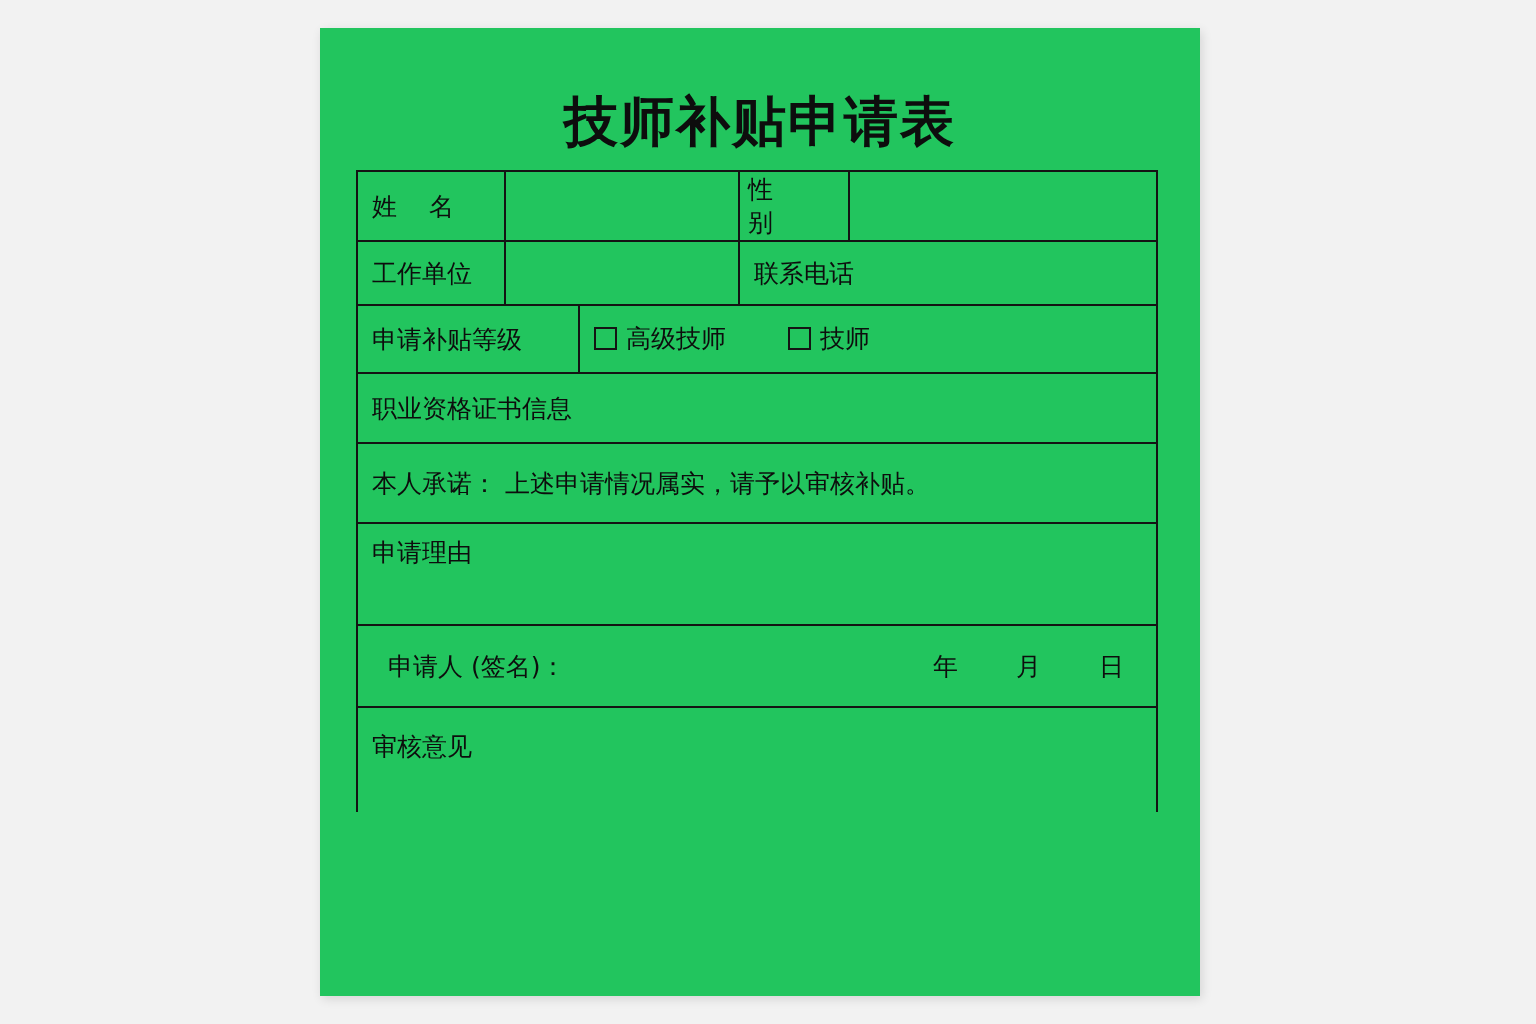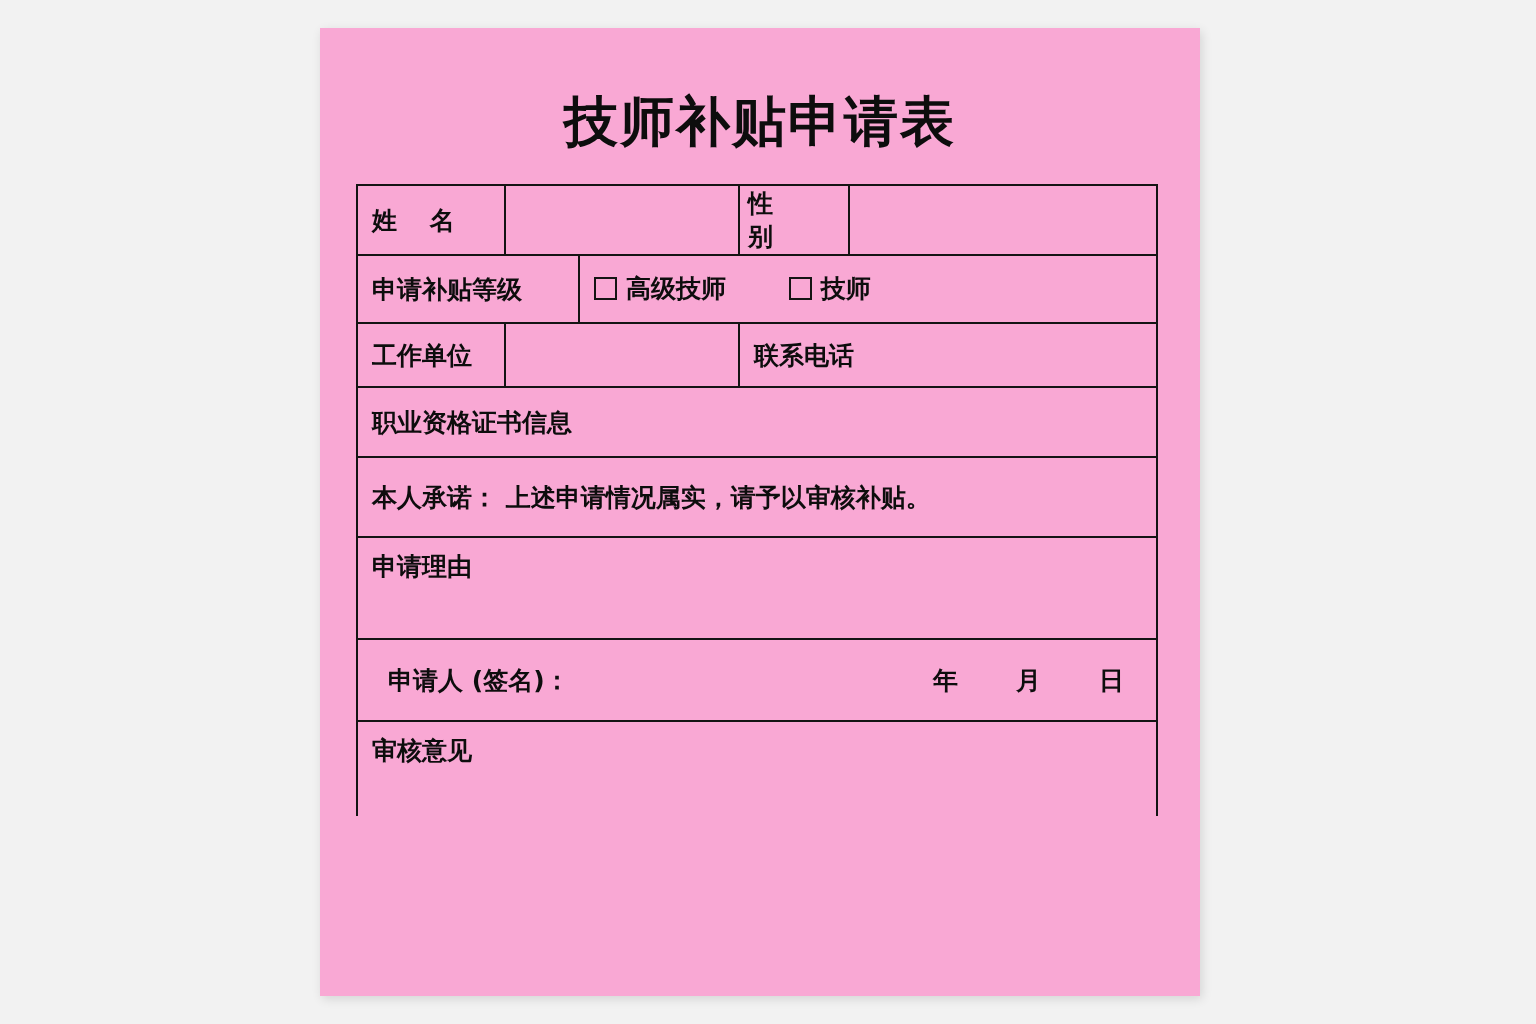--- a/index.html
+++ b/index.html
@@ -10,45 +10,44 @@
     height: 1024px;
     font-family: "Liberation Sans", "DejaVu Sans", sans-serif;
   }
 
   #sheet {
     position: absolute;
     left: 320px;
     top: 28px;
     width: 880px;
     height: 968px;
-    background: #f9a8d4;
+    background: #22c55e;
     box-shadow: 2px 3px 10px rgba(0,0,0,0.12);
   }
 
   #title {
     position: absolute;
     top: 58px;
     left: 0;
     width: 880px;
     text-align: center;
     font-size: 54px;
     font-weight: bold;
     letter-spacing: 2px;
     color: #0d0d0d;
     font-family: "DejaVu Sans", "Liberation Sans", sans-serif;
   }
 
   table.form {
     position: absolute;
     left: 36px;
-    top: 156px;
+    top: 142px;
     width: 800px;
     border-collapse: collapse;
     table-layout: fixed;
-    font-weight: bold;
   }
 
   table.form td {
     border: 2.4px solid #141414;
     padding: 0 14px;
     font-size: 25px;
     color: #0d0d0d;
     vertical-align: middle;
     font-family: "DejaVu Sans", "Liberation Sans", sans-serif;
   }
@@ -109,37 +108,37 @@
 
     <tbody>
         <tr>
       <td class="r1 lbl-spaced">姓  名</td>
       <td class="r1" colspan="2"></td>
       <td class="r1 lbl-spaced" style="padding-left:8px;letter-spacing:10px;">性  别</td>
       <td class="r1"></td>
     </tr>
 
     <tr>
+      <td class="r2">工作单位</td>
+      <td class="r2" colspan="2"></td>
+      <td class="r2" colspan="2" style="border-right:2.4px solid #141414;"><span>联系电话</span></td>
+    </tr>
+
+    <tr>
       <td class="r3" colspan="2">申请补贴等级</td>
       <td class="r3" colspan="3">
         <span class="opt">
           <span class="chk"></span>
           <span>高级技师</span>
         </span>
         <span class="opt">
           <span class="chk"></span>
           <span>技师</span>
         </span>
       </td>
-    </tr>
-
-    <tr>
-      <td class="r2">工作单位</td>
-      <td class="r2" colspan="2"></td>
-      <td class="r2" colspan="2" style="border-right:2.4px solid #141414;"><span>联系电话</span></td>
     </tr>
 
     <tr>
       <td class="r4" colspan="5"><span>职业资格证书信息</span></td>
     </tr>
 
     <tr>
       <td class="r6a nbb promise" colspan="5">本人承诺： 上述申请情况属实，请予以审核补贴。</td>
     </tr>
 
@@ -153,19 +152,19 @@
           <span class="sig">申请人 (签名)：</span>
           <span class="spacer"></span>
           <span class="d">年</span>
           <span class="d">月</span>
           <span class="d" style="margin-right:18px;">日</span>
         </div>
       </td>
     </tr>
 
     <tr>
-      <td class="r7a nbb" colspan="5" style="vertical-align:top;padding-top:12px;"><span>审核意见</span></td>
+      <td class="r7a nbb" colspan="5" style="vertical-align:top;padding-top:22px;"><span>审核意见</span></td>
     </tr>
 
 
   </tbody>
     </table>
 </div>
 
 </body></html>

